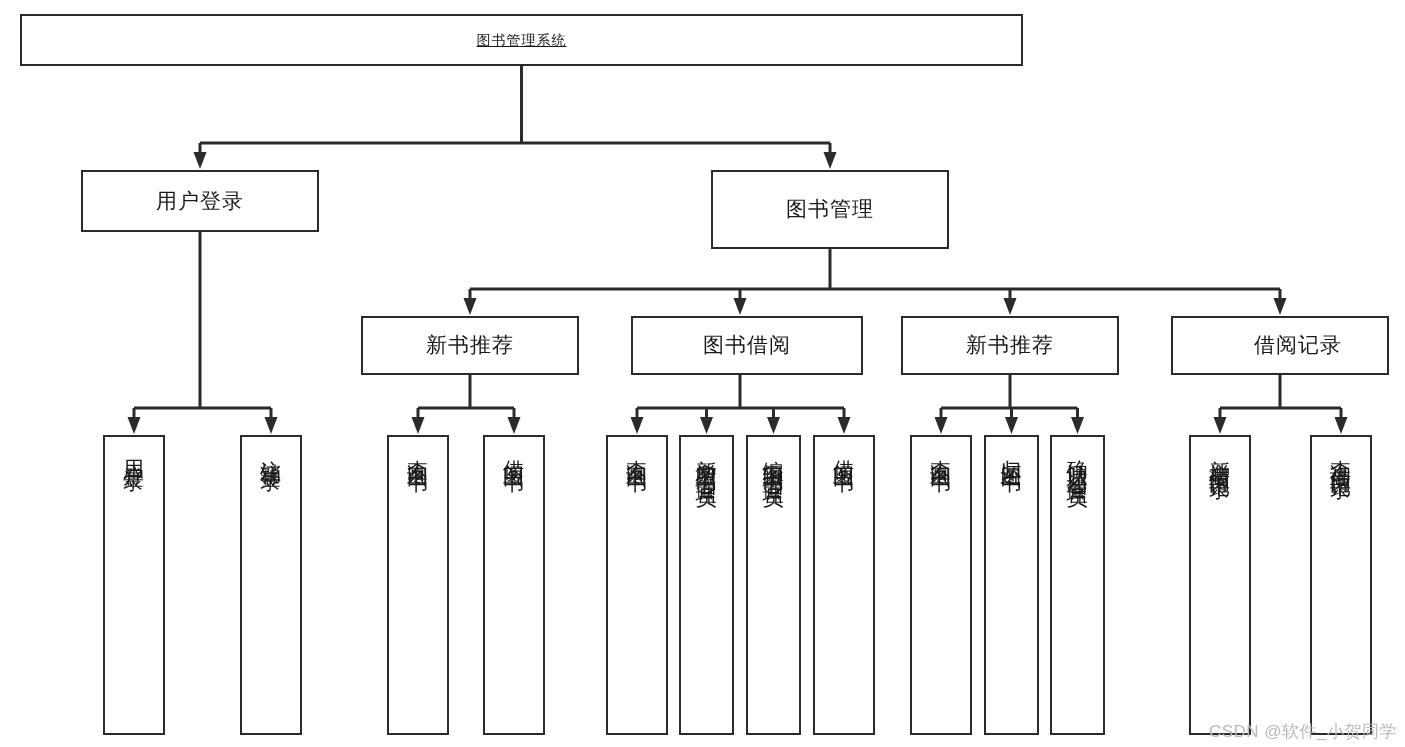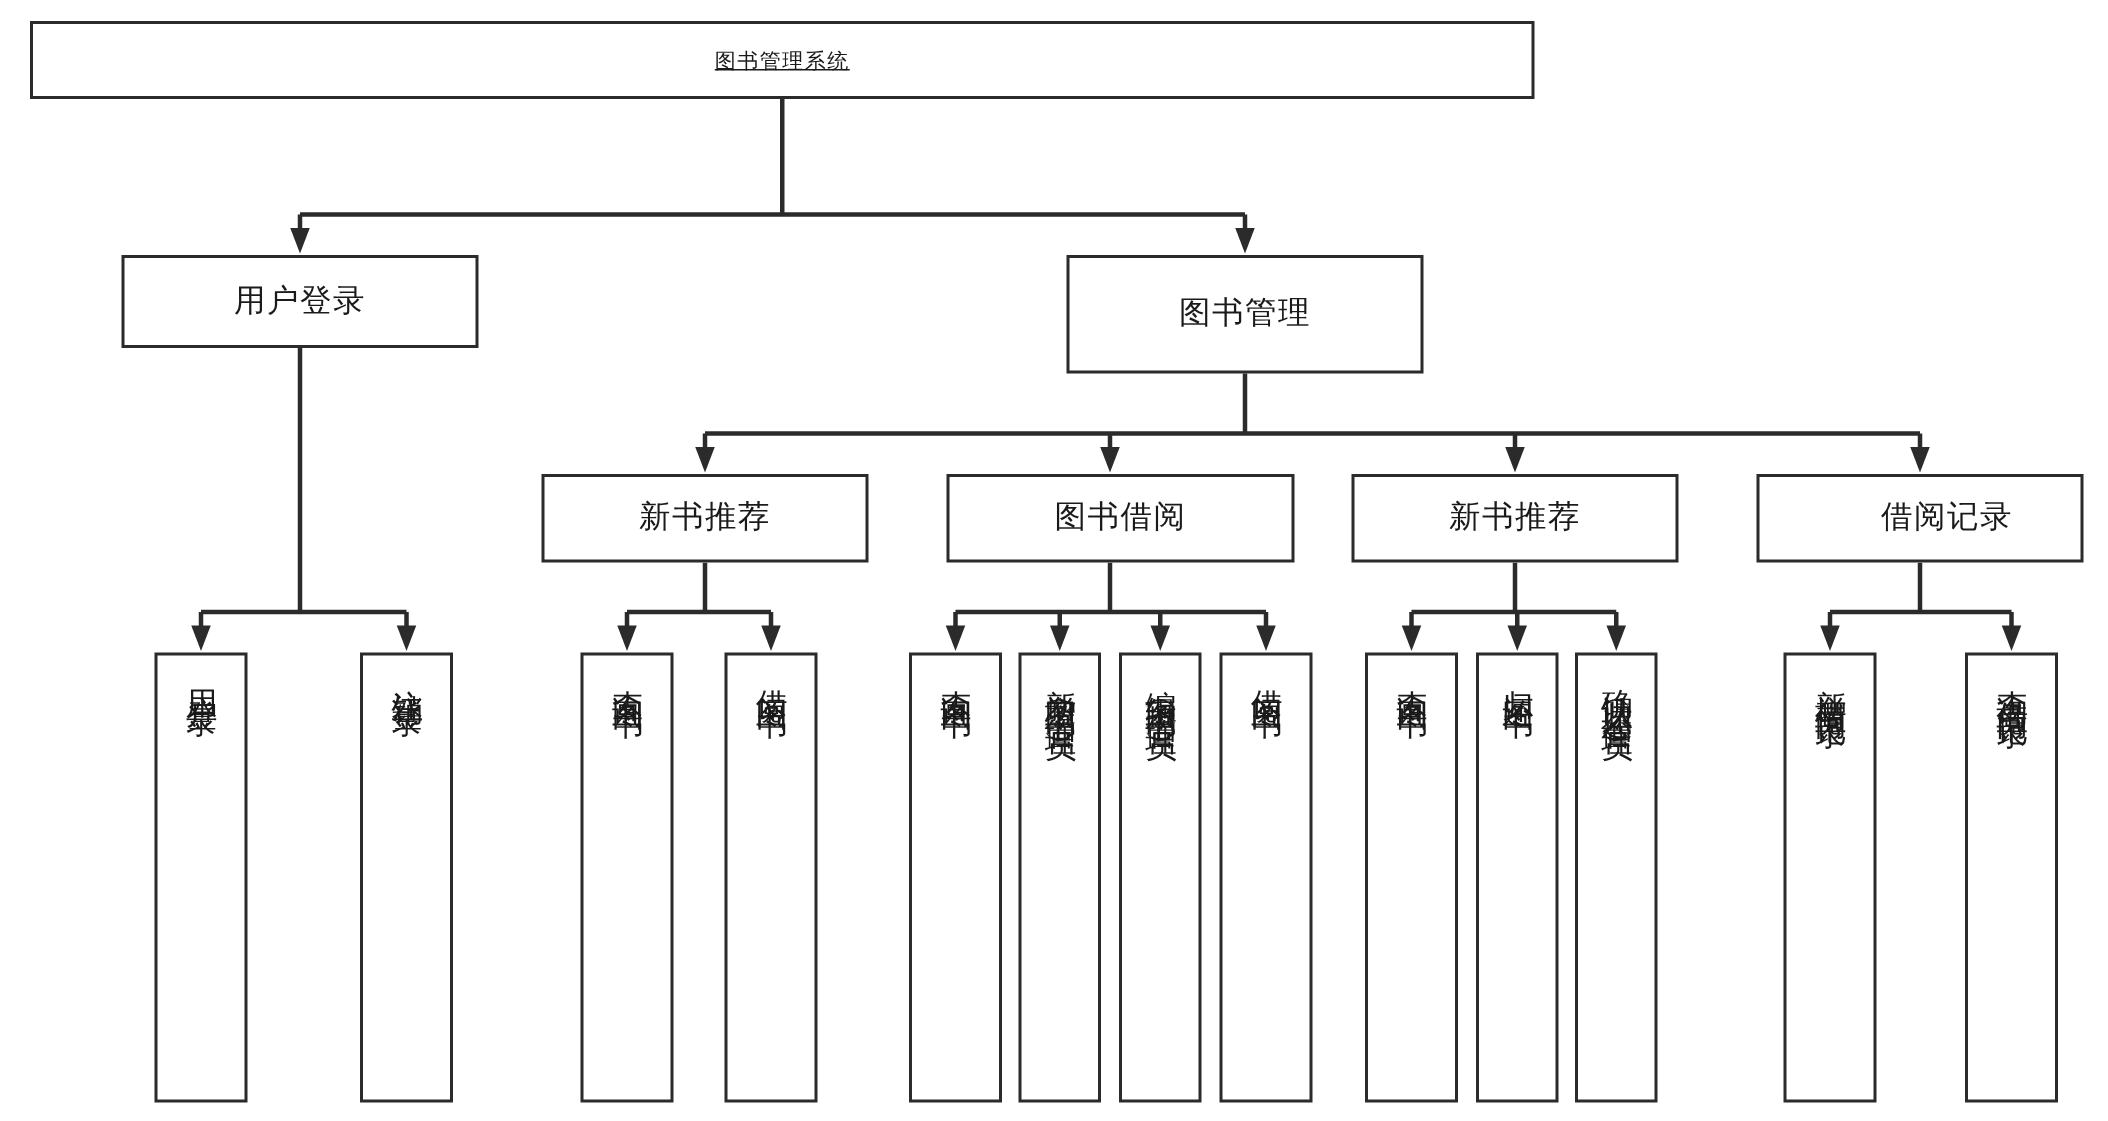--- a/index.html
+++ b/index.html
@@ -184,13 +184,14 @@
       <div class="node vertical" style="left: 1050px; top: 435px; width: 55px; height: 300px; border-color: rgb(43, 43, 43); background: rgb(255, 255, 255);">
         <span class="node-label">确认归还（管理员）</span>
       </div>
       <div class="node vertical" style="left: 1189px; top: 435px; width: 62px; height: 300px; border-color: rgb(43, 43, 43); background: rgb(255, 255, 255);">
         <span class="node-label">新增借阅记录</span>
       </div>
       <div class="node vertical" style="left: 1310px; top: 435px; width: 62px; height: 300px; border-color: rgb(43, 43, 43); background: rgb(255, 255, 255);">
         <span class="node-label">查询借阅记录</span>
       </div>
     </div>
+  <div id="watermark">CSDN @软件_小贺同学</div>
 </div>
 
 </body></html>

